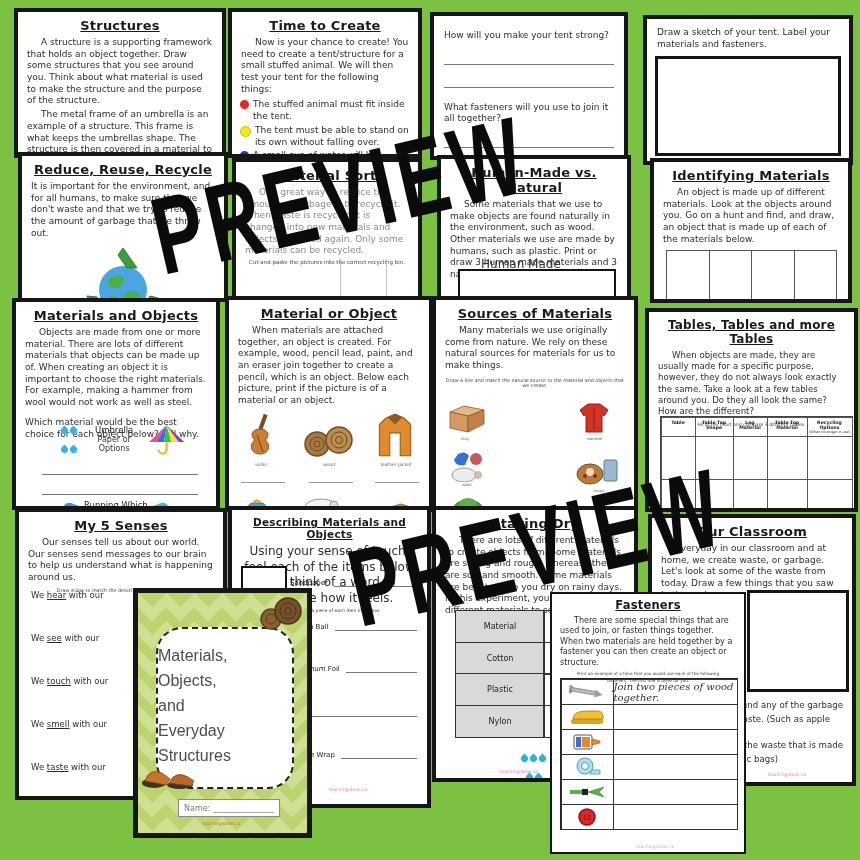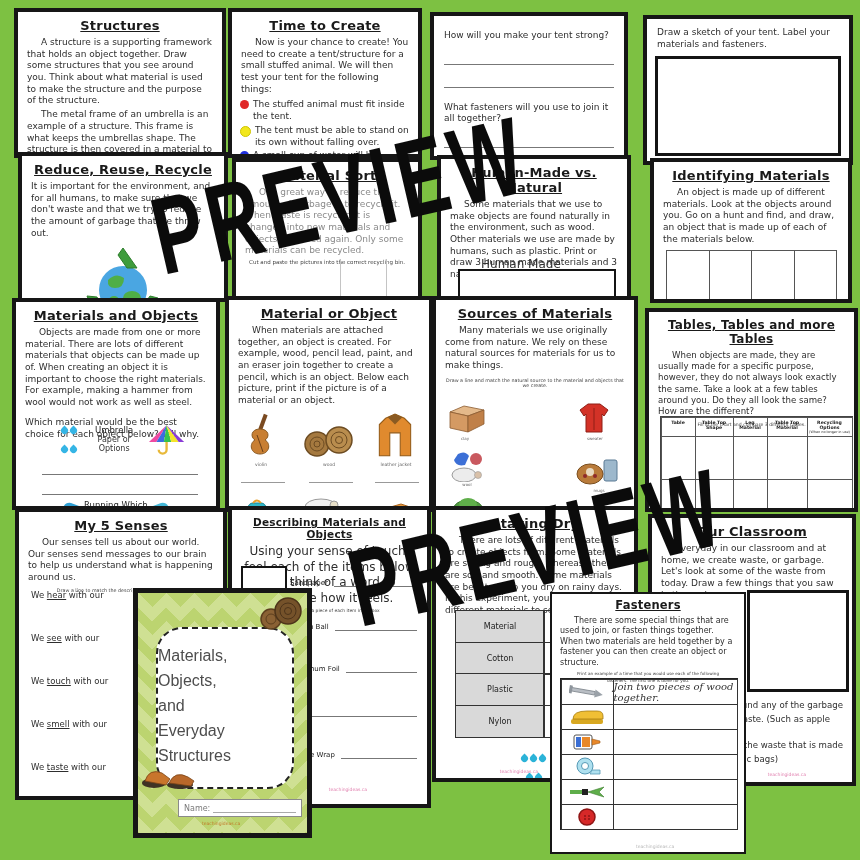--- a/index.html
+++ b/index.html
@@ -422,21 +422,21 @@
       <circle cx="32" cy="16" r="13" fill="#75522a" stroke="#4d341a" stroke-width="1.5"></circle>
       <circle cx="32" cy="16" r="8" fill="none" stroke="#4d341a"></circle>
       <circle cx="32" cy="16" r="3.5" fill="none" stroke="#4d341a"></circle>
     </svg>
     <svg class="abs" style="left:2px;top:168px;" width="56" height="28">
       <ellipse cx="14" cy="22" rx="12" ry="5" fill="#3f3325"></ellipse>
       <path d="M5 20 q4 -13 17 -8 l8 6 -4 6 z" fill="#c8752c" stroke="#7a4416" stroke-width="0.8"></path>
       <ellipse cx="40" cy="24" rx="13" ry="4" fill="#3f3325"></ellipse>
       <path d="M29 22 q6 -13 19 -6 l6 4 -3 5 z" fill="#b9682a" stroke="#7a4416" stroke-width="0.8"></path>
     </svg>
-    <div class="abs" style="left:40px;top:206px;width:124px;height:18px;background:#fff;border:1px solid #8a8a8a;display:flex;align-items:center;padding:0 5px;box-sizing:border-box;">
+    <div class="abs" style="left:40px;top:206px;width:102px;height:18px;background:#fff;border:1px solid #8a8a8a;display:flex;align-items:center;padding:0 5px;box-sizing:border-box;">
       <span style="font-size:8px;color:#7a7a7a;">Name:</span>
       <span class="ln" style="flex:1;height:9px;border-color:#aaa;margin-left:3px;"></span>
     </div>
     <div class="credit" style="left:64px;top:228px;color:#c07a2a;">teachingideas.ca</div>
   </div>
 
   <div class="wm" style="left:340px;top:196px;transform:translate(-50%,-50%) rotate(-13deg) scale(0.85,1.25);">PREVIEW</div>
   <div class="wm" style="left:537px;top:548px;transform:translate(-50%,-50%) rotate(-13deg) scale(0.85,1.25);">PREVIEW</div>
 
 </div>

